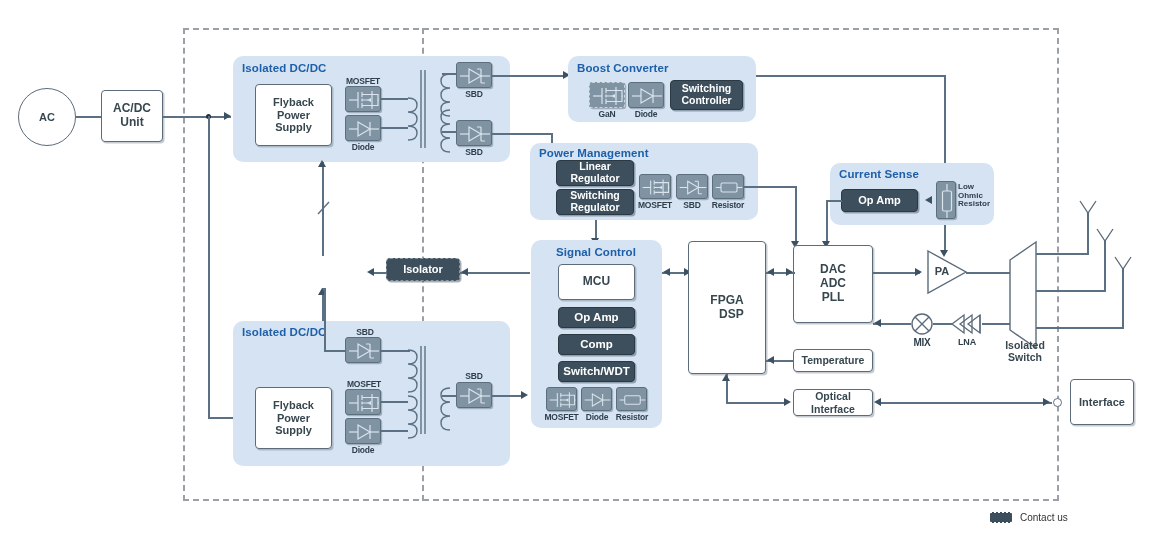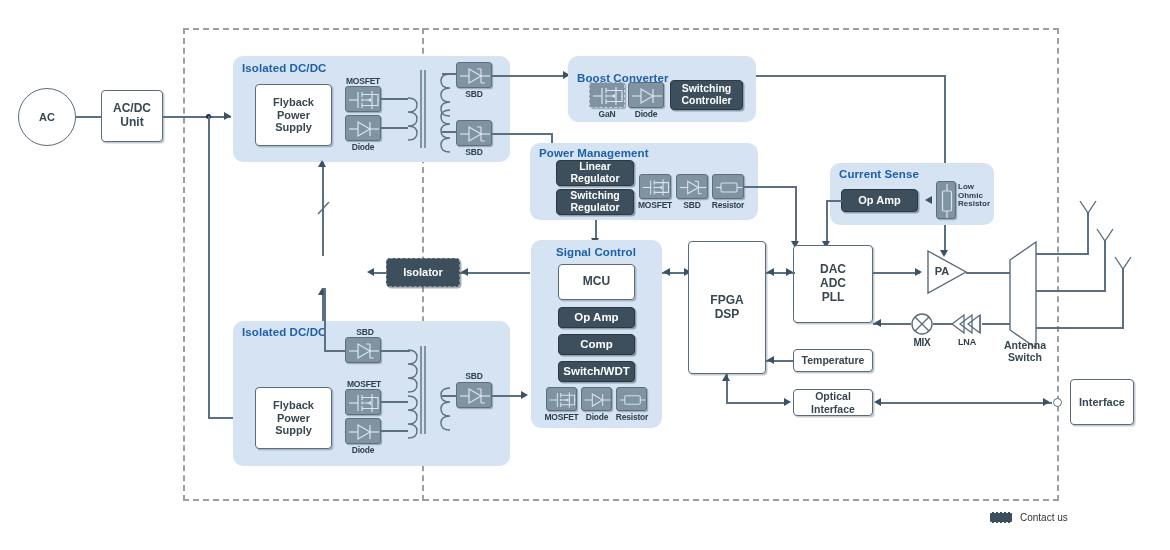--- a/index.html
+++ b/index.html
@@ -171,21 +171,21 @@
   <div class="ab symlabel" style="left:454px;top:147px;width:40px;">SBD</div>
 
   <div class="ab wire wh" style="left:492px;top:75px;width:73px;"></div>
   <div class="ab arr arr-r" style="left:563px;top:71px;"></div>
 
   <div class="ab wire wh" style="left:492px;top:133px;width:60px;"></div>
   <div class="ab wire wv" style="left:551px;top:133px;height:12px;"></div>
   <div class="ab arr arr-d" style="left:547px;top:143px;"></div>
 
   <div class="ab group" style="left:568px;top:56px;width:188px;height:66px;"></div>
-  <div class="ab group-title" style="left:577px;top:62px;margin-top:10px;">Boost Converter</div>
+  <div class="ab group-title" style="left:577px;top:62px;">Boost Converter</div>
 
   <div class="ab sym dashed" style="left:589px;top:82px;width:36px;height:26px;">
     <svg width="36" height="26" viewBox="0 0 36 26">
       <g stroke="#d9e4ec" stroke-width="1.2" fill="none">
         <path d="M3 13 H12"></path>
           <path d="M12 5 V21"></path>
           <path d="M16 5 V10 M16 11.5 V14.5 M16 16 V21"></path>
         <path d="M16 7.5 H26 M16 13 H22 M16 18.5 H26"></path>
           <path d="M26 4 V22"></path>
         <path d="M26 7.5 H32 V13 H33"></path>
@@ -294,21 +294,21 @@
     </svg>
   </div>
   <div class="ab tiny" style="left:958px;top:183px;width:53px;white-space:pre-line;">Low
 Ohmic
 Resistor</div>
 
   <div class="ab wire wh" style="left:826px;top:200px;width:16px;"></div>
   <div class="ab wire wv" style="left:826px;top:200px;height:44px;"></div>
   <div class="ab arr arr-d" style="left:822px;top:241px;"></div>
 
-  <div class="ab dbox dashed" style="left:386px;top:258px;width:74px;height:29px;font-size:11px;">
+  <div class="ab dbox dashed" style="left:386px;top:258px;width:74px;height:23px;font-size:11px;">
     <span>Isolator</span>
   </div>
   <div class="ab arr arr-l" style="left:367px;top:268px;"></div>
   <div class="ab wire wh" style="left:374px;top:272px;width:13px;"></div>
 
   <div class="ab wire wv" style="left:322px;top:162px;height:94px;"></div>
   <div class="ab arr arr-u" style="left:318px;top:160px;"></div>
   <div class="ab" style="left:316px;top:200px;width:16px;height:16px;">
     <svg width="16" height="16" viewBox="0 0 16 16">
         <path d="M2 14 L13 2" stroke="#5b7183" stroke-width="1.4" fill="none"></path>
@@ -373,21 +373,21 @@
       <rect x="9" y="8" width="18" height="10" rx="1.5"></rect>
         </g>
     </svg>
   </div>
   <div class="ab symlabel" style="left:610px;top:412px;width:44px;">Resistor</div>
 
   <div class="ab wire wh" style="left:662px;top:272px;width:30px;"></div>
   <div class="ab arr arr-l" style="left:663px;top:268px;"></div>
   <div class="ab arr arr-r" style="left:684px;top:268px;"></div>
 
-  <div class="ab wbox" style="left:688px;top:241px;width:78px;height:133px;white-space:pre-line;font-size:12px;">
+  <div class="ab wbox" style="left:688px;top:241px;width:78px;height:133px;white-space:pre-line;font-size:12px;text-align:right;">
     <span>FPGA
 DSP</span>
   </div>
 
   <div class="ab wbox" style="left:793px;top:245px;width:80px;height:78px;white-space:pre-line;font-size:12px;">
     <span>DAC
 ADC
 PLL</span>
   </div>
 
@@ -453,21 +453,21 @@
   <div class="ab wire wh" style="left:873px;top:323px;width:38px;"></div>
   <div class="ab arr arr-l" style="left:874px;top:319px;"></div>
   <div class="ab wire wh" style="left:933px;top:323px;width:19px;"></div>
   <div class="ab wire wh" style="left:982px;top:323px;width:28px;"></div>
 
   <div class="ab" style="left:1006px;top:240px;width:34px;height:110px;">
     <svg width="34" height="110" viewBox="0 0 34 110">
       <path d="M4 20 L30 2 L30 108 L4 90 Z" fill="#ffffff" stroke="#5b6b7a" stroke-width="1.4"></path>
     </svg>
   </div>
-  <div class="ab lbl sm" style="left:996px;top:340px;width:58px;white-space:pre-line;font-size:10.5px;">Antenna
+  <div class="ab lbl sm" style="left:996px;top:340px;width:58px;white-space:pre-line;font-size:10.5px;">Isolated
 Switch</div>
 
   <div class="ab wire wh" style="left:1036px;top:253px;width:53px;"></div>
   <div class="ab wire wv" style="left:1087px;top:212px;height:42px;"></div>
   <div class="ab wire wh" style="left:1036px;top:290px;width:70px;"></div>
   <div class="ab wire wv" style="left:1104px;top:240px;height:51px;"></div>
   <div class="ab wire wh" style="left:1036px;top:327px;width:88px;"></div>
   <div class="ab wire wv" style="left:1122px;top:268px;height:60px;"></div>
 
   <div class="ab" style="left:1078px;top:200px;width:20px;height:16px;">

